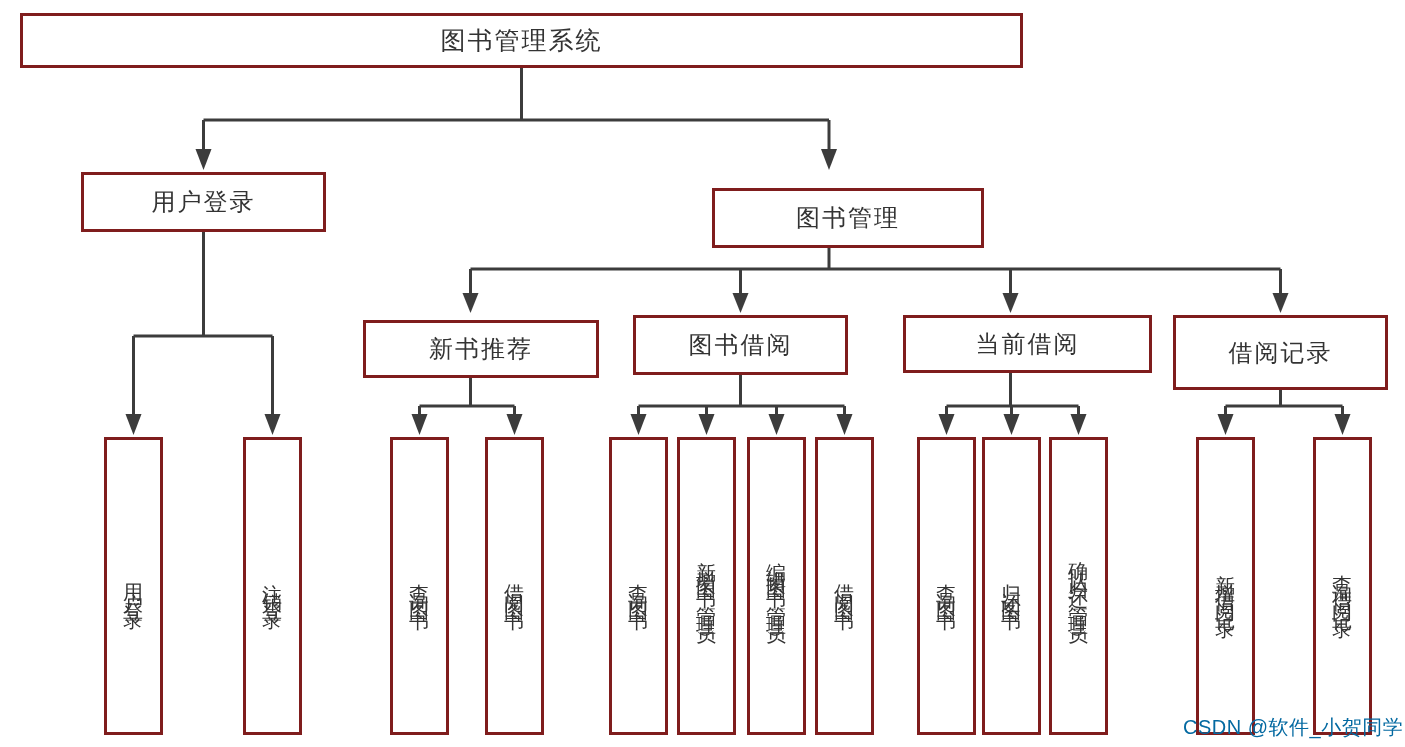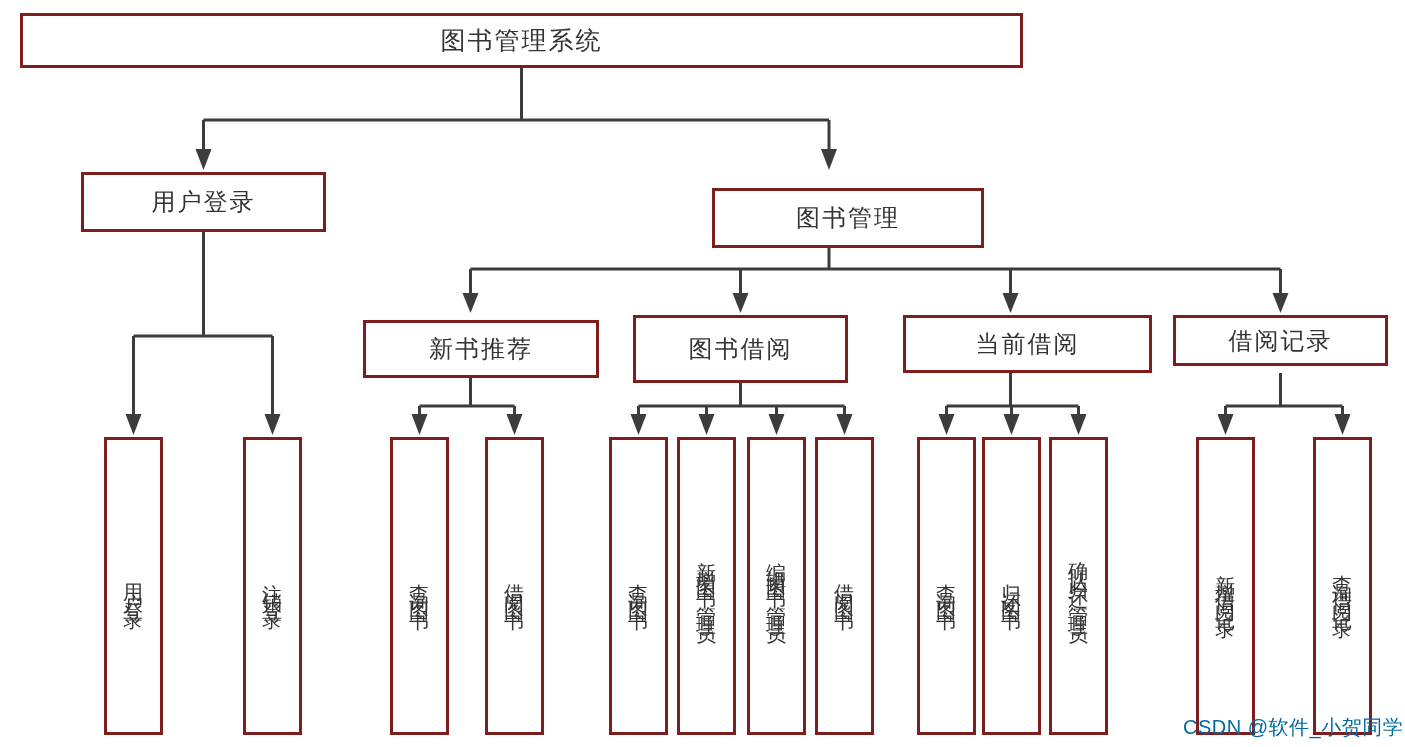--- a/index.html
+++ b/index.html
@@ -132,27 +132,27 @@
   <div class="box" style="left:81px; top:172px; width:245px; height:60px;">
     <span class="hlabel">用户登录</span>
   </div>
   <div class="box" style="left:712px; top:164px; width:272px; height:60px;margin-top:24px;">
     <span class="hlabel">图书管理</span>
   </div>
 
   <div class="box" style="left:363px; top:320px; width:236px; height:58px;">
     <span class="hlabel">新书推荐</span>
   </div>
-  <div class="box" style="left:633px; top:315px; width:215px; height:68px;">
+  <div class="box" style="left:633px; top:315px; width:215px; height:60px;">
     <span class="hlabel">图书借阅</span>
   </div>
   <div class="box" style="left:903px; top:315px; width:249px; height:58px;">
     <span class="hlabel">当前借阅</span>
   </div>
-  <div class="box" style="left:1173px; top:315px; width:215px; height:51px;">
+  <div class="box" style="left:1173px; top:315px; width:215px; height:75px;">
     <span class="hlabel">借阅记录</span>
   </div>
 
   <div class="box" style="left:104px; top:437px; width:59px; height:298px;">
     <span class="vlabel">用户登录</span>
   </div>
   <div class="box" style="left:243px; top:437px; width:59px; height:298px;">
     <span class="vlabel">注销登录</span>
   </div>
 

